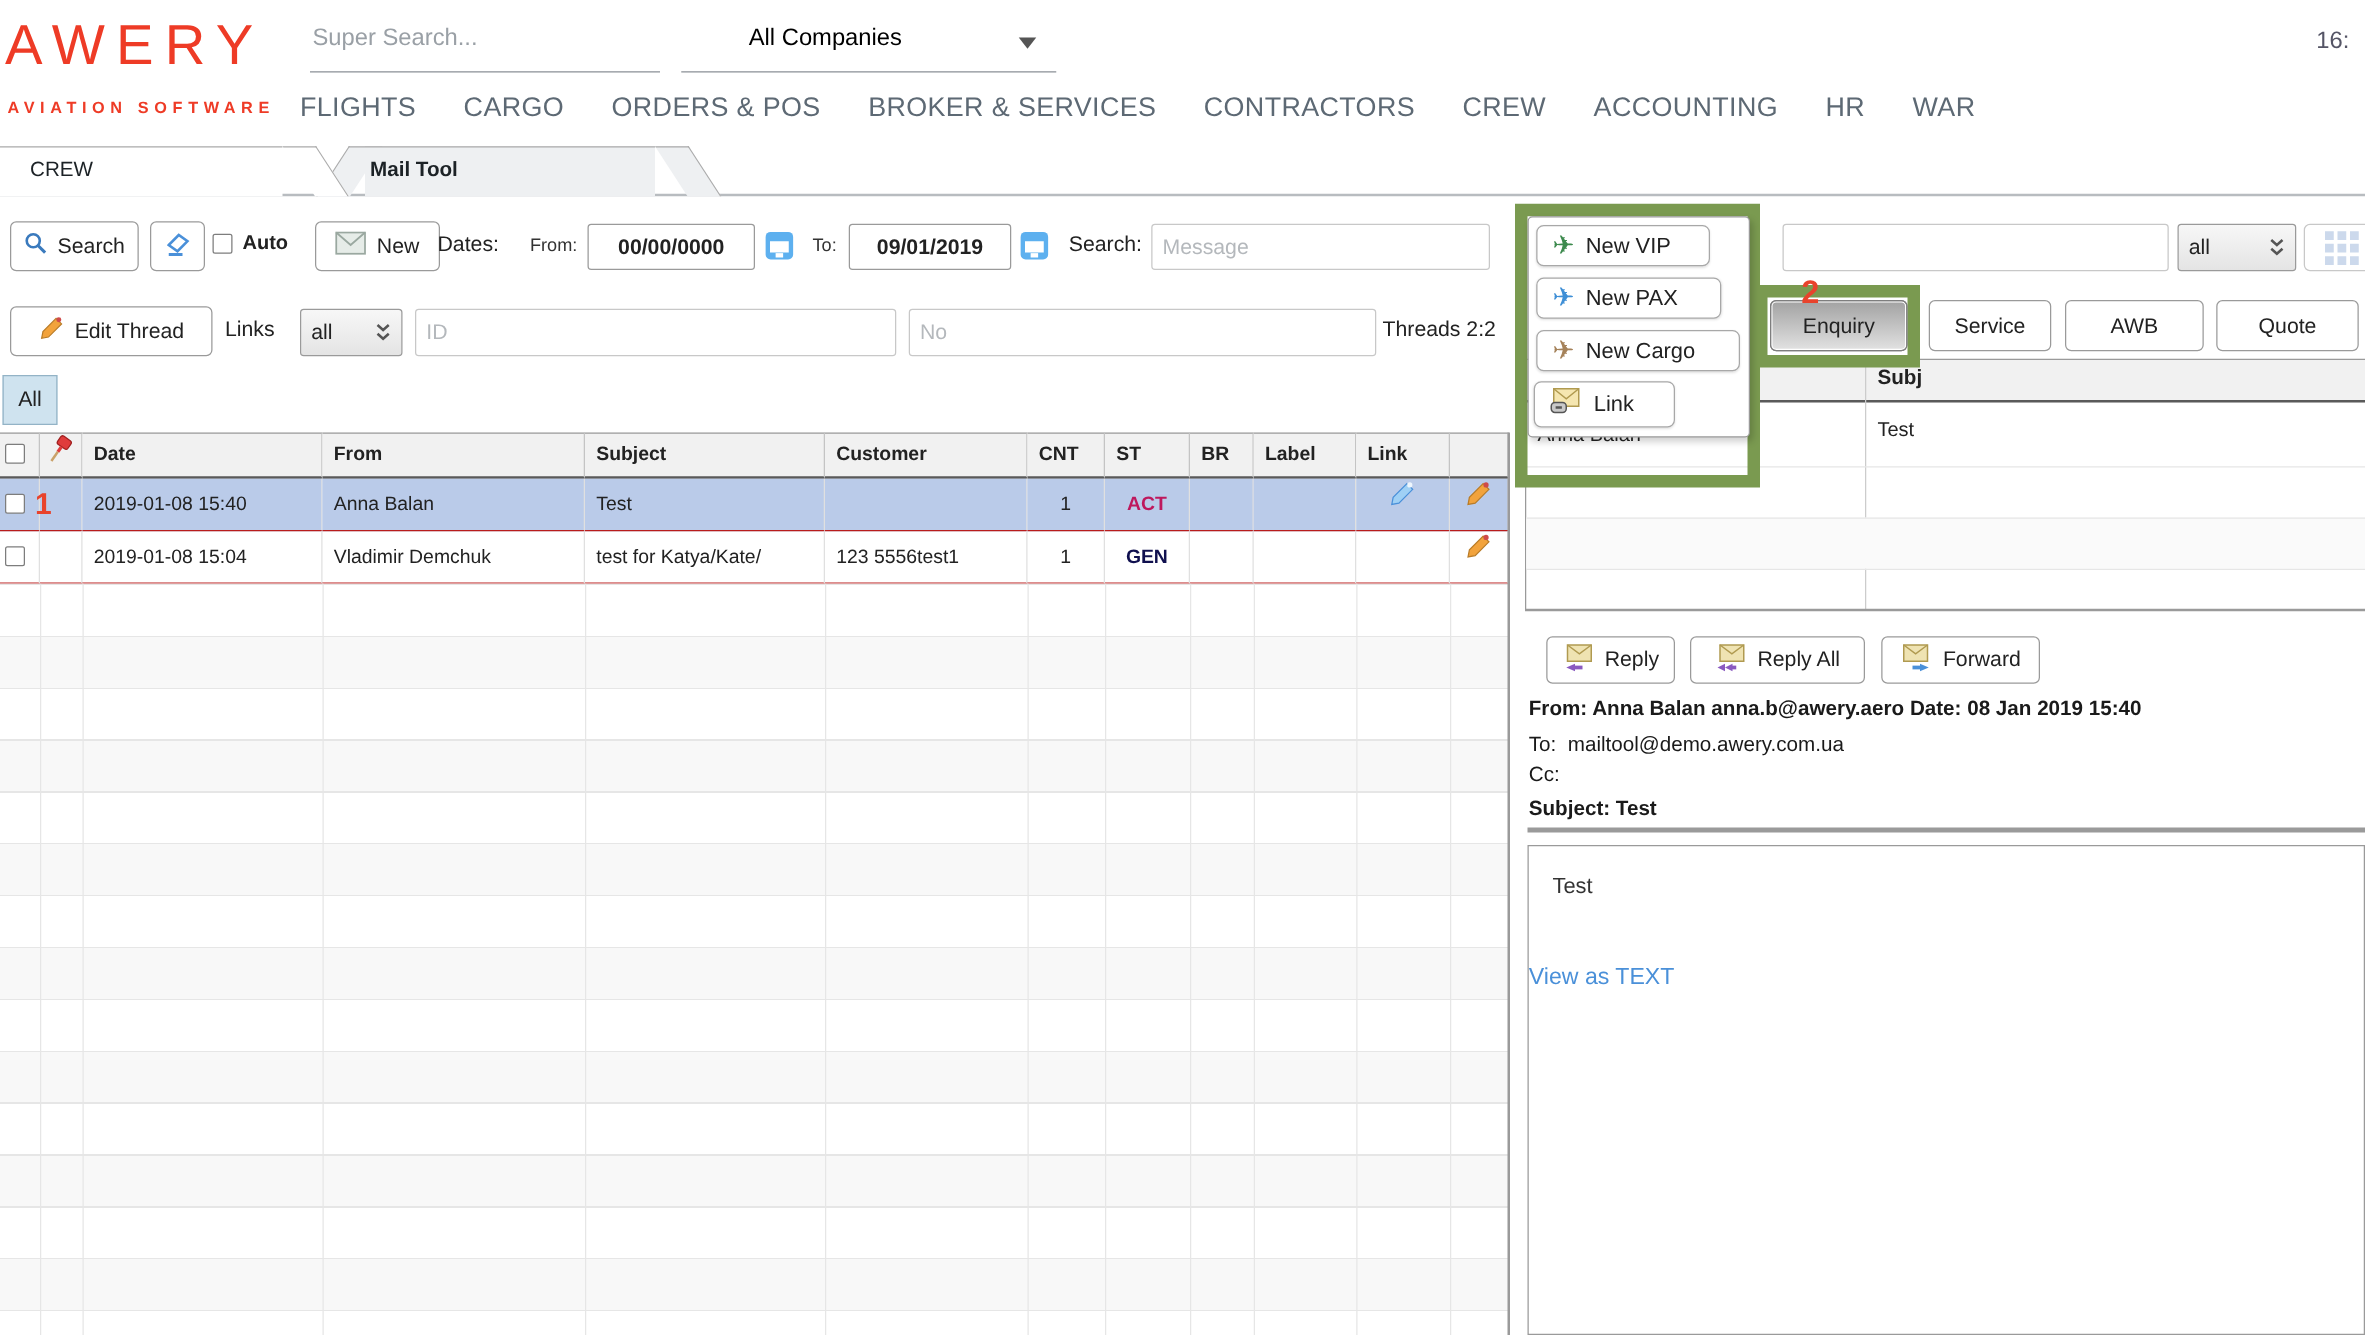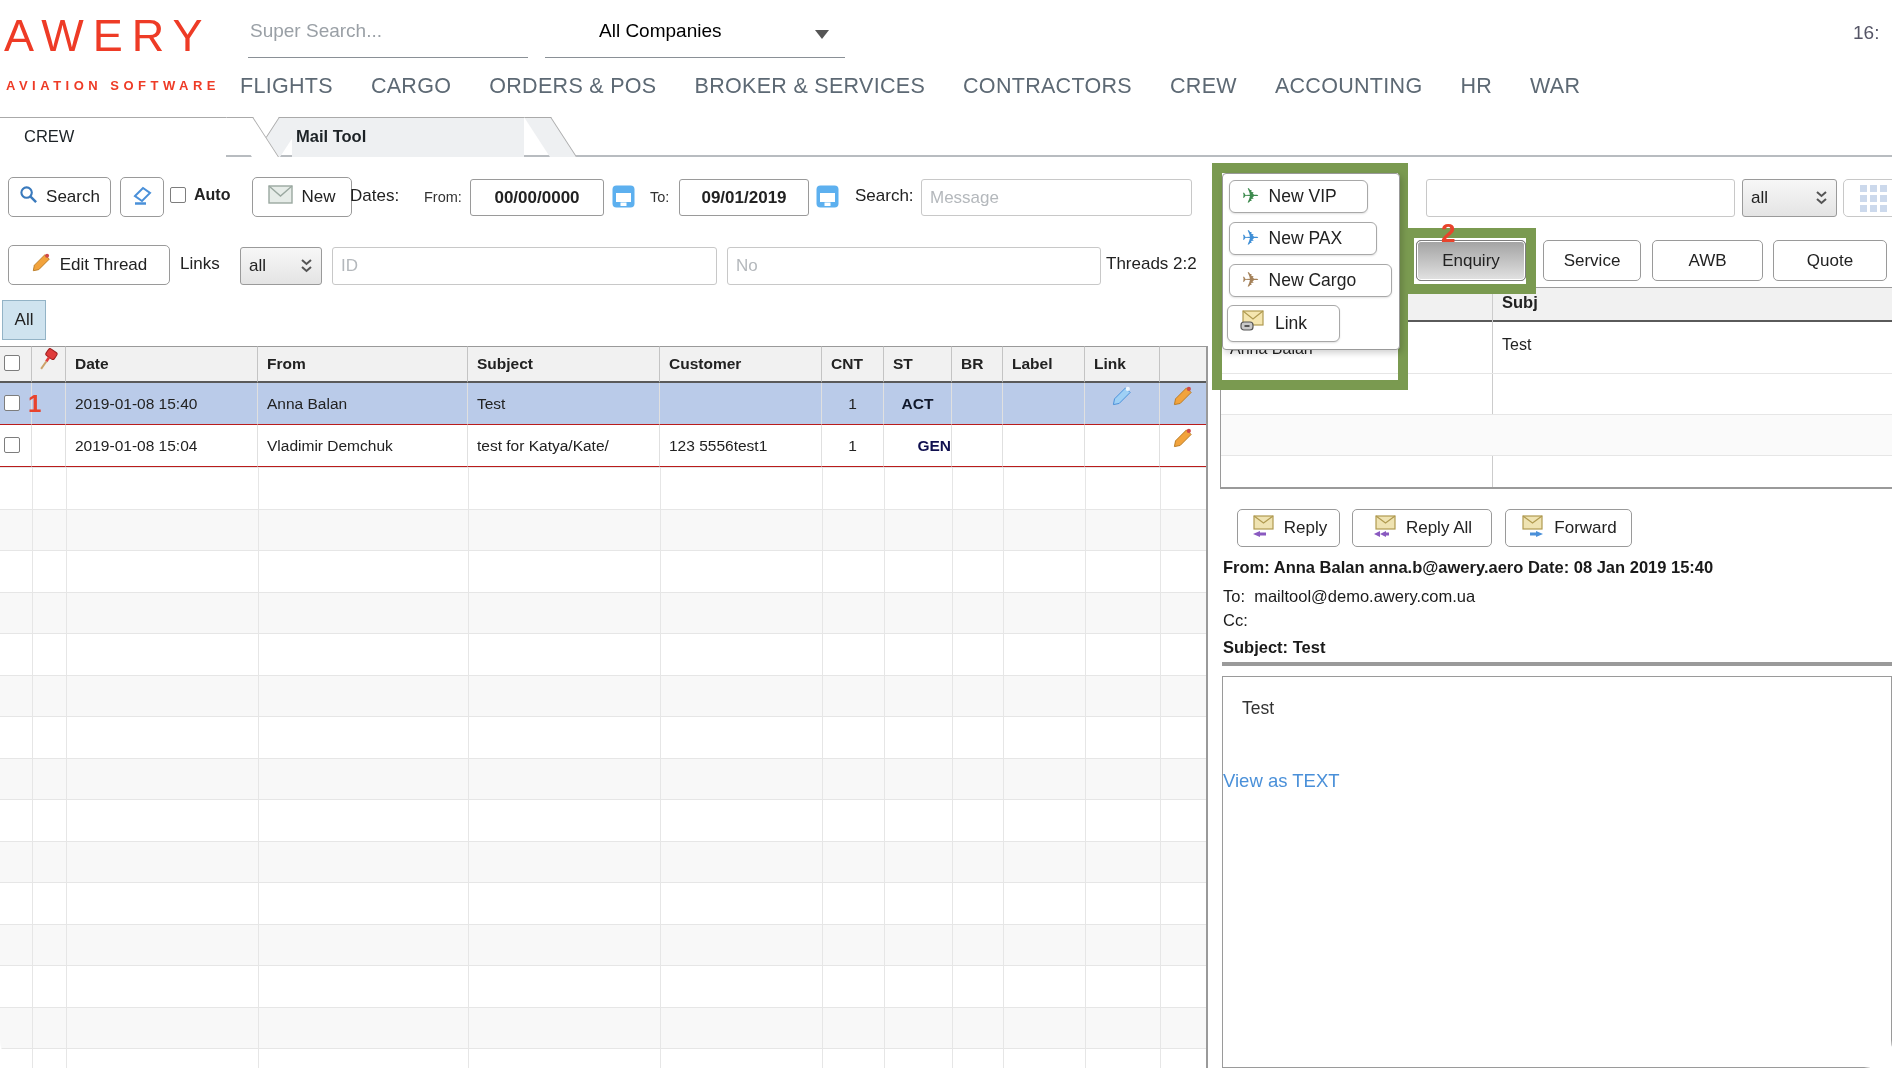--- a/index.html
+++ b/index.html
@@ -1,17 +1,17 @@
 <!DOCTYPE html>
 <html><head>
 <meta charset="utf-8">
 <style>
   html,body{margin:0;padding:0;background:#fff;}
   #screen{position:relative;width:1892px;height:1068px;overflow:hidden;
-          font-family:"Liberation Sans","DejaVu Sans",sans-serif;color:#222;background:#fff;border-radius:28px;}
+          font-family:"Liberation Sans","DejaVu Sans",sans-serif;color:#222;background:#fff;}
   .abs{position:absolute;}
   
   .logo-title{left:4px;top:10px;font-size:45px;letter-spacing:9px;color:#ee3b26;font-weight:400;}
   .logo-sub{left:6px;top:78px;font-size:13px;letter-spacing:4.5px;color:#ee3b26;font-weight:700;}
   .supersearch{left:250px;top:20px;font-size:19px;color:#9aa0a6;}
   .underline{height:1px;background:#8a9096;top:57px;}
   .company{left:551px;top:20px;font-size:19px;color:#000000;margin-left:48px;}
   .tri-down{width:0;height:0;border-left:7px solid transparent;border-right:7px solid transparent;border-top:9px solid #555;}
   .clock{left:1853px;top:22px;font-size:19px;color:#556;}
   .nav{left:240px;top:74px;display:flex;gap:38px;font-size:21.5px;color:#5d6974;letter-spacing:.3px;white-space:nowrap;}
@@ -182,41 +182,41 @@
       <div class="cell hdr" style="left: 1160px; top: 346px; width: 47px; height: 37px;"></div>
       <div class="cell rowcell" style="left: 0px; top: 383px; width: 32px; height: 42px; background: rgb(186, 203, 233); padding-left: 0px;">
         <div class="checkbox" style="margin: 12px 0px 0px 4px;"></div>
       </div>
       <div class="cell rowcell" style="left: 32px; top: 383px; width: 34px; height: 42px; background: rgb(186, 203, 233);"></div>
       <div class="cell rowcell" style="left: 66px; top: 383px; width: 192px; height: 42px; background: rgb(186, 203, 233);">2019-01-08 15:40</div>
       <div class="cell rowcell" style="left: 258px; top: 383px; width: 210px; height: 42px; background: rgb(186, 203, 233);">Anna Balan</div>
       <div class="cell rowcell" style="left: 468px; top: 383px; width: 192px; height: 42px; background: rgb(186, 203, 233);">Test</div>
       <div class="cell rowcell" style="left: 660px; top: 383px; width: 162px; height: 42px; background: rgb(186, 203, 233);"></div>
       <div class="cell rowcell" style="left: 822px; top: 383px; width: 62px; height: 42px; background: rgb(186, 203, 233); text-align: center; padding-left: 0px;">1</div>
-      <div class="cell rowcell" style="left: 884px; top: 383px; width: 68px; height: 42px; background: rgb(186, 203, 233); text-align: center; padding-left: 0px; font-weight: 700; color: #0f172a;">ACT</div>
+      <div class="cell rowcell" style="left: 884px; top: 383px; width: 68px; height: 42px; background: rgb(186, 203, 233); text-align: center; padding-left: 0px; font-weight: 700; color: #be185d;">ACT</div>
       <div class="cell rowcell" style="left: 952px; top: 383px; width: 51px; height: 42px; background: rgb(186, 203, 233);"></div>
       <div class="cell rowcell" style="left: 1003px; top: 383px; width: 82px; height: 42px; background: rgb(186, 203, 233);"></div>
       <div class="cell rowcell" style="left: 1085px; top: 383px; width: 75px; height: 42px; background: rgb(186, 203, 233); padding-left: 0px; text-align: center; line-height: 38px;"><span><svg width="22" height="22" viewBox="0 0 20 20">
             <path d="M13.2 2.6 l4.2 4.2 -10 10 -5.2 1 1 -5.2 z" fill="#9fd0f5" stroke="#4a90d9" stroke-width="0.9"></path>
             <circle cx="15.3" cy="3.6" r="1.9" fill="#eef6fd"></circle>
           </svg></span></div>
       <div class="cell rowcell" style="left: 1160px; top: 383px; width: 47px; height: 42px; background: rgb(186, 203, 233); padding-left: 0px; text-align: center; line-height: 38px;"><span><svg width="22" height="22" viewBox="0 0 20 20">
             <path d="M13.2 2.6 l4.2 4.2 -10 10 -5.2 1 1 -5.2 z" fill="#f2a33c" stroke="#b97c28" stroke-width="0.9"></path>
             <circle cx="15.3" cy="3.6" r="1.9" fill="#cf4a4a"></circle>
           </svg></span></div>
       <div class="cell rowcell" style="left: 0px; top: 425px; width: 32px; height: 42px; padding-left: 0px;">
         <div class="checkbox" style="margin: 12px 0px 0px 4px;"></div>
       </div>
       <div class="cell rowcell" style="left: 32px; top: 425px; width: 34px; height: 42px;"></div>
       <div class="cell rowcell" style="left: 66px; top: 425px; width: 192px; height: 42px;">2019-01-08 15:04</div>
       <div class="cell rowcell" style="left: 258px; top: 425px; width: 210px; height: 42px;">Vladimir Demchuk</div>
       <div class="cell rowcell" style="left: 468px; top: 425px; width: 192px; height: 42px;">test for Katya/Kate/</div>
       <div class="cell rowcell" style="left: 660px; top: 425px; width: 162px; height: 42px;">123 5556test1</div>
       <div class="cell rowcell" style="left: 822px; top: 425px; width: 62px; height: 42px; text-align: center; padding-left: 0px;">1</div>
-      <div class="cell rowcell" style="left: 884px; top: 425px; width: 68px; height: 42px; text-align: right; padding-left: 0px; font-weight: 700; color: rgb(16, 16, 79);">GEN</div>
+      <div class="cell rowcell" style="left: 884px; top: 425px; width: 68px; height: 42px; text-align: center; padding-left: 0px; font-weight: 700; color: rgb(16, 16, 79);">GEN</div>
       <div class="cell rowcell" style="left: 952px; top: 425px; width: 51px; height: 42px;"></div>
       <div class="cell rowcell" style="left: 1003px; top: 425px; width: 82px; height: 42px;"></div>
       <div class="cell rowcell" style="left: 1085px; top: 425px; width: 75px; height: 42px;"></div>
       <div class="cell rowcell" style="left: 1160px; top: 425px; width: 47px; height: 42px; padding-left: 0px; text-align: center; line-height: 38px;"><span><svg width="22" height="22" viewBox="0 0 20 20">
             <path d="M13.2 2.6 l4.2 4.2 -10 10 -5.2 1 1 -5.2 z" fill="#f2a33c" stroke="#b97c28" stroke-width="0.9"></path>
             <circle cx="15.3" cy="3.6" r="1.9" fill="#cf4a4a"></circle>
           </svg></span></div>
     </div>
   <div class="abs" style="left:0;top:467px;width:1207px;height:601px;
        background:repeating-linear-gradient(180deg,#ffffff 0px,#ffffff 41.5px,#f8f8f8 41.5px,#f8f8f8 83px),#fff;"></div>

